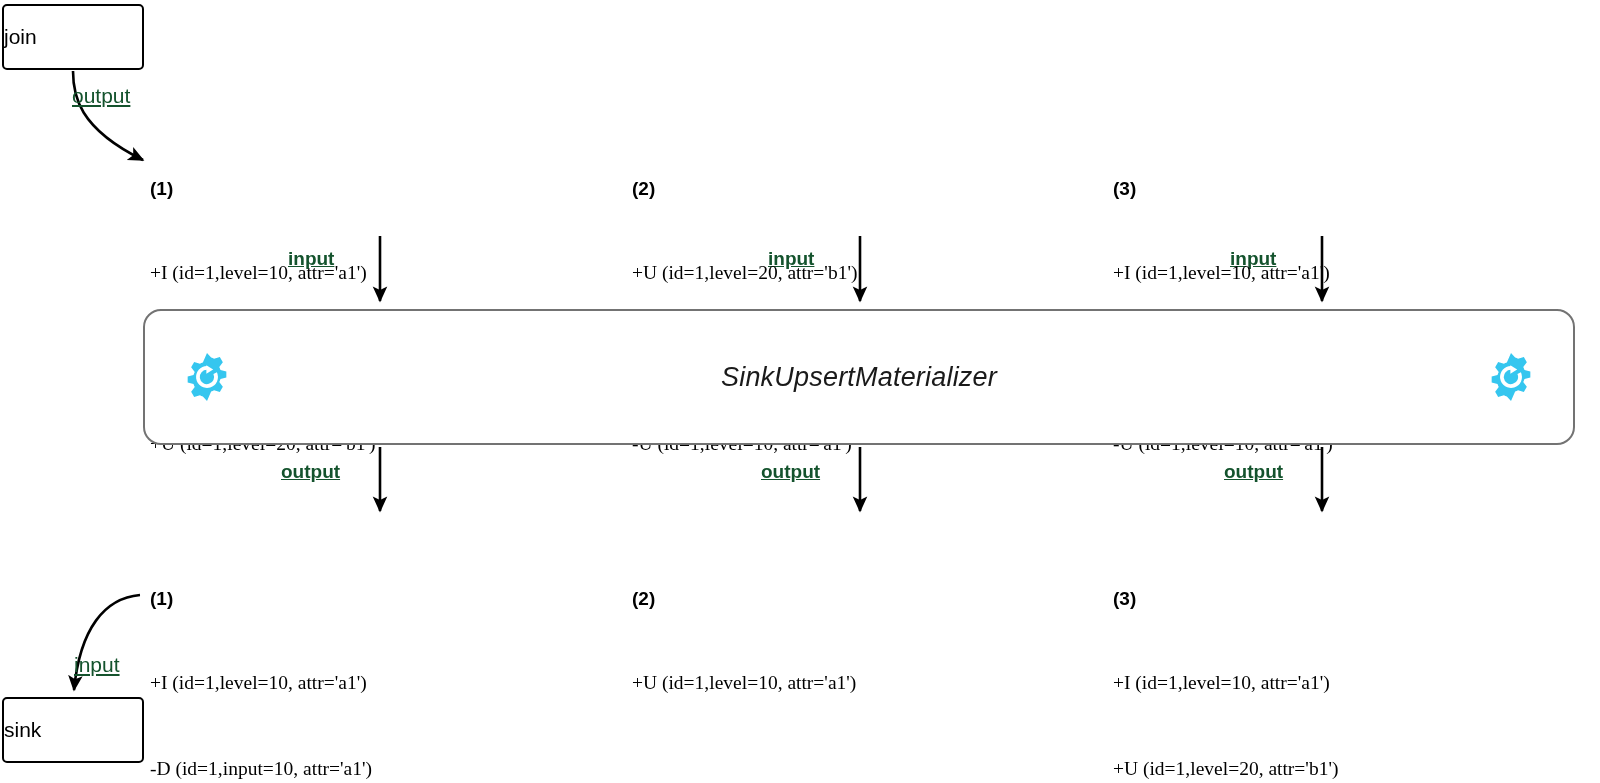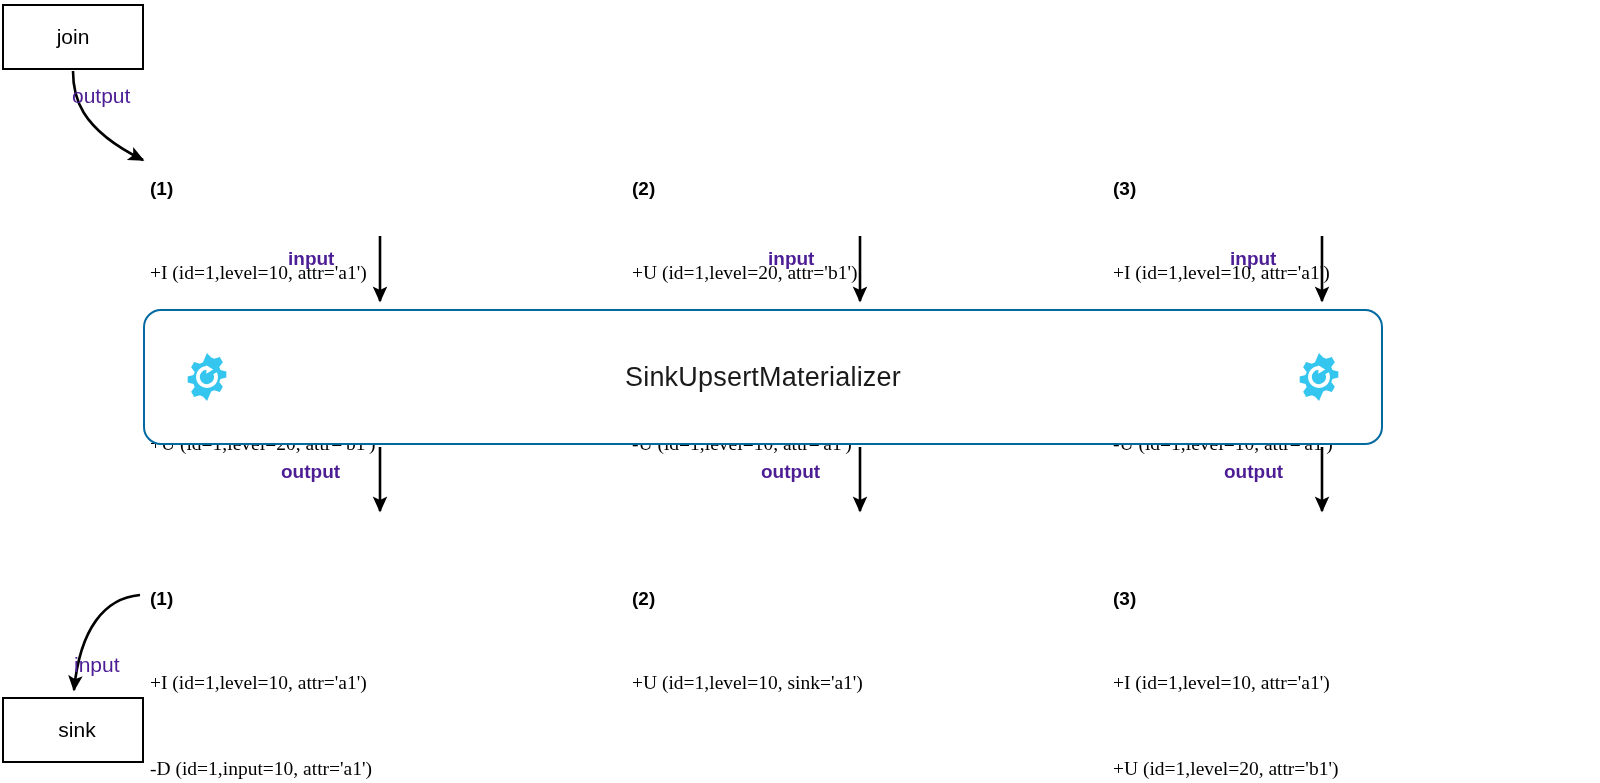--- a/index.html
+++ b/index.html
@@ -14,52 +14,52 @@
     position: relative;
     width: 1600px;
     height: 783px;
     background: #ffffff;
     overflow: hidden;
   }
   .node-box {
     position: absolute;
     box-sizing: border-box;
     border: 2px solid #000000;
-    border-radius: 0;
+    border-radius: 5px;
     background: #ffffff;
     display: flex;
     align-items: center;
-    justify-content: center;
+    justify-content: flex-start;
     font-family: "Liberation Sans", sans-serif;
     font-size: 21px;
     color: #000000;
   }
   #join-box {
     left: 2px;
     top: 4px;
     width: 142px;
     height: 66px;
   }
   #sink-box {
     left: 2px;
     top: 697px;
     width: 142px;
     height: 66px;
-    padding-left: 8px;
   }
   #materializer-box {
     position: absolute;
     left: 143px;
     top: 309px;
-    width: 1240px;
+    width: 1432px;
     height: 136px;
     box-sizing: border-box;
-    border: 2px solid #0369a1;
+    border: 2px solid #737373;
     border-radius: 18px;
     background: #ffffff;
+    font-style: italic;
   }
   #materializer-title {
     position: absolute;
     left: 0;
     top: 0;
     width: 100%;
     height: 100%;
     display: flex;
     align-items: center;
     justify-content: center;
@@ -94,22 +94,23 @@
     color: #000000;
     display: block;
   }
   .code-line { display: block; font-family: Liberation Serif, serif; }
 
   .edge-label {
     position: absolute;
     font-family: "Liberation Sans", sans-serif;
     font-weight: bold;
     font-size: 19px;
-    color: #4c1d95;
+    color: #14532d;
     white-space: nowrap;
+    text-decoration: underline;
   }
   .edge-label.thin {
     font-weight: normal;
     font-size: 21px;
   }
   svg.overlay {
     position: absolute;
     left: 0;
     top: 0;
     width: 1600px;
@@ -210,21 +211,21 @@
 
   <div class="code-block" id="out-block-0" style="left:150px; top:528px;">
     <span class="code-label">(1)</span>
     <span class="code-line">+I (id=1,level=10, attr='a1')</span>
     <span class="code-line">-D (id=1,input=10, attr='a1')</span>
     
   </div>
 
   <div class="code-block" id="out-block-1" style="left:632px; top:528px;">
     <span class="code-label">(2)</span>
-    <span class="code-line">+U (id=1,level=10, sink='a1')</span>
+    <span class="code-line">+U (id=1,level=10, attr='a1')</span>
     
   </div>
 
   <div class="code-block" id="out-block-2" style="left:1113px; top:528px;">
     <span class="code-label">(3)</span>
     <span class="code-line">+I (id=1,level=10, attr='a1')</span>
     <span class="code-line">+U (id=1,level=20, attr='b1')</span>
     
   </div>
 

